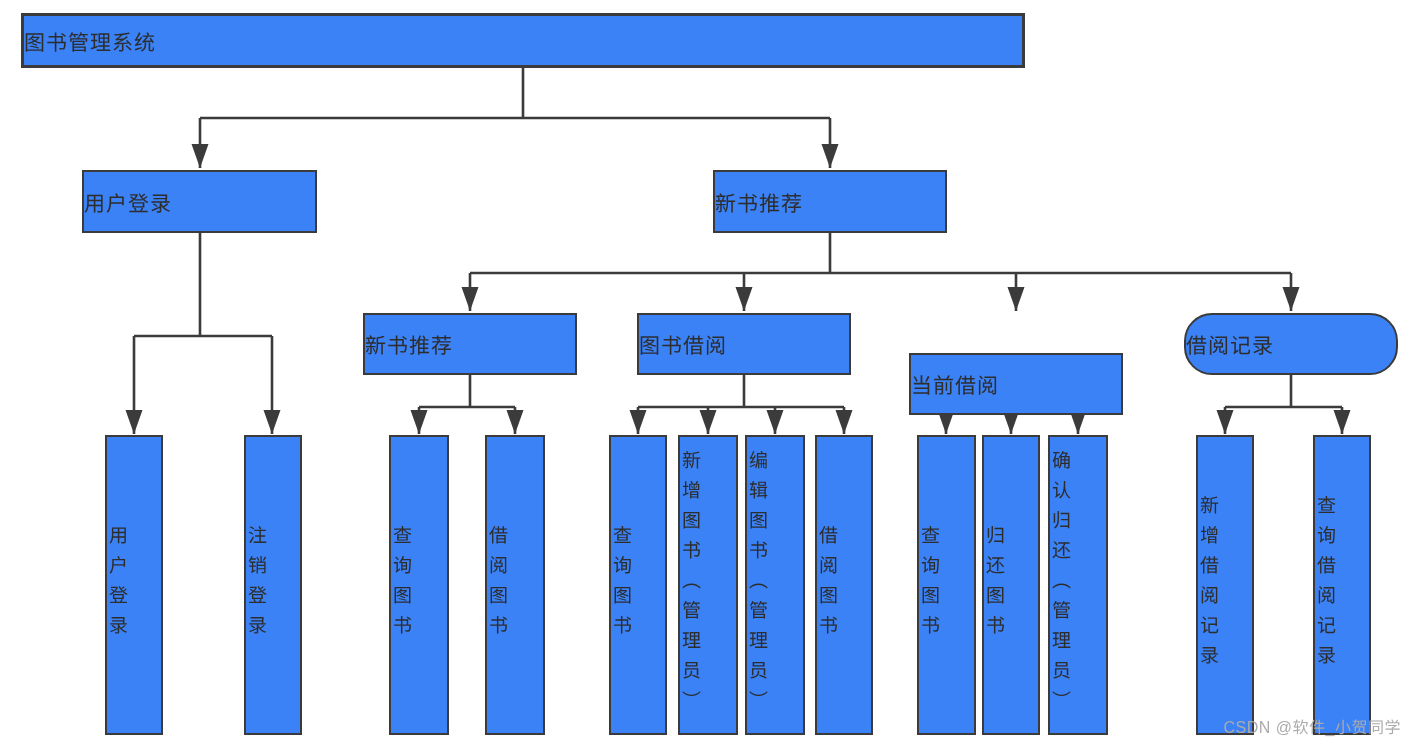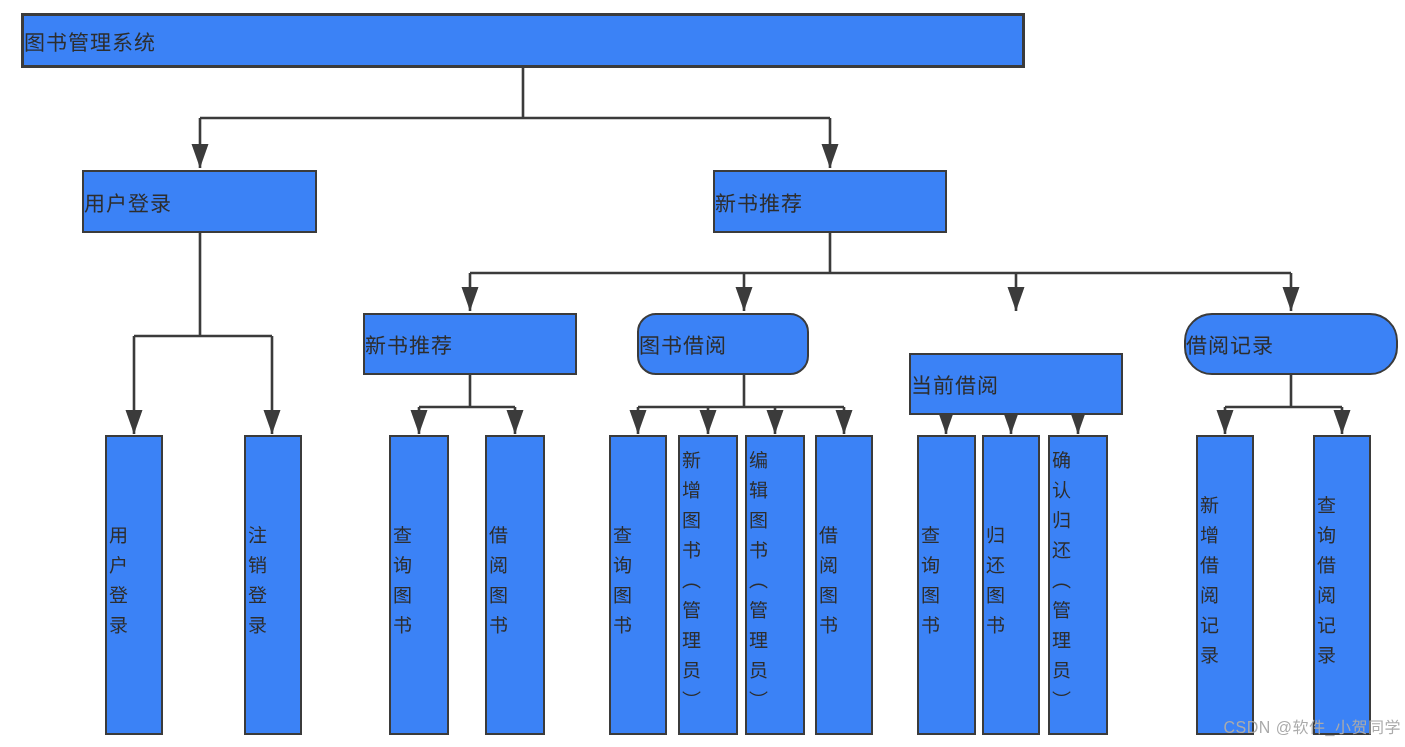--- a/index.html
+++ b/index.html
@@ -92,21 +92,21 @@
   <div class="node" style="left:82px; top:170px; width:235px; height:63px;">
     <span class="h-label">用户登录</span>
   </div>
   <div class="node" style="left:713px; top:170px; width:234px; height:63px;">
     <span class="h-label">新书推荐</span>
   </div>
 
   <div class="node" style="left:363px; top:313px; width:214px; height:62px;">
     <span class="h-label">新书推荐</span>
   </div>
-  <div class="node" style="left:637px; top:313px; width:172px; height:62px;border-radius:19px;">
+  <div class="node" style="left:637px; top:313px; width:214px; height:62px;">
     <span class="h-label">图书借阅</span>
   </div>
   <div class="node" style="left:909px; top:313px; width:214px; height:62px;margin-top:40px;">
     <span class="h-label">当前借阅</span>
   </div>
   <div class="node" style="left:1184px; top:313px; width:214px; height:62px;border-radius:28px;">
     <span class="h-label">借阅记录</span>
   </div>
 
   <div class="node" style="left:105px; top:435px; width:58px; height:300px;">

